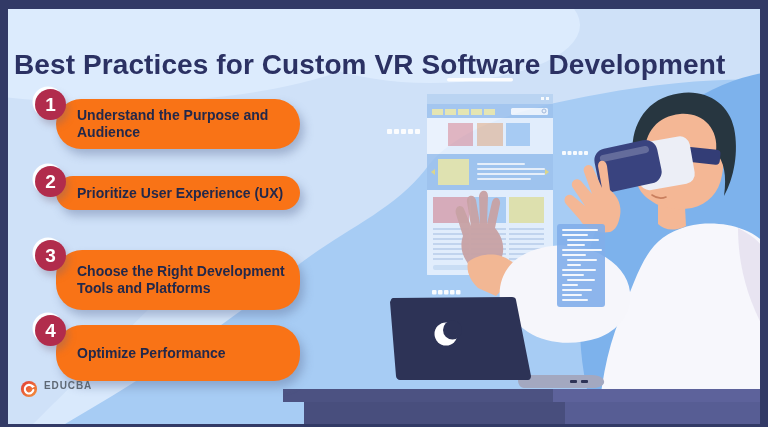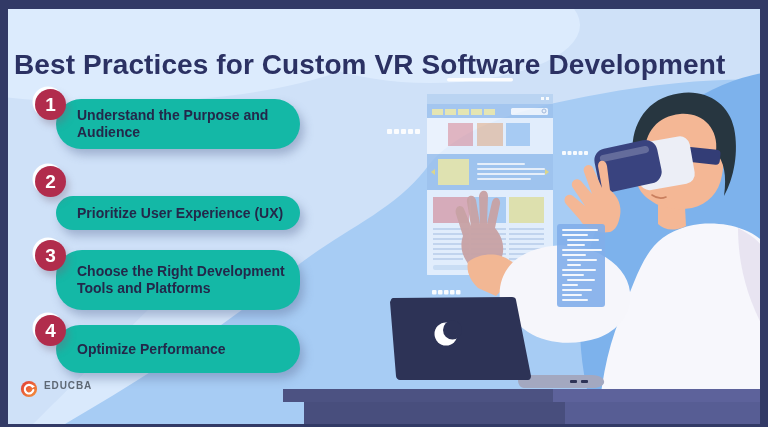--- a/index.html
+++ b/index.html
@@ -18,21 +18,21 @@
   .title{
     position:absolute;left:14px;top:17px;width:742px;z-index:30;
     font-size:28px;font-weight:bold;letter-spacing:.1px;color:#2b3163;
     white-space:nowrap;
     margin-top:32px;
   }
   
   .step{position:absolute;z-index:20;}
   .step .pill{
     position:absolute;left:21px;top:10px;width:215px;
-    background:#14b8a6;border-radius:26px;
+    background:#f97316;border-radius:26px;
     padding:0 8px 0 21px;display:flex;align-items:center;
     box-shadow:4px 6px 10px rgba(103,119,160,.45);
     font-size:14px;font-weight:bold;line-height:17px;color:#23284a;
   }
   .step .num{
     position:absolute;left:0;top:0;width:31px;height:31px;border-radius:50%;
     background:#b12c4c;color:#fff;font-size:19px;font-weight:bold;
     display:flex;align-items:center;justify-content:center;z-index:2;
     box-shadow:-2.5px -2.5px 0 rgba(255,255,255,.95),3px 5px 7px rgba(120,99,120,.35);
   }
@@ -213,33 +213,33 @@
   <div class="title">Best Practices for Custom VR Software Development</div>
 
   <div class="step" style="left:35px;top:89px;">
     <div class="num">1</div>
     <div class="pill" style="height:50px;">
       <span>Understand the Purpose and Audience</span>
     </div>
   </div>
   <div class="step" style="left:35px;top:166px;">
     <div class="num">2</div>
-    <div class="pill" style="height:34px;margin-top:20px;">
+    <div class="pill" style="height:34px;">
       <span>Prioritize User Experience (UX)</span>
     </div>
   </div>
   <div class="step" style="left:35px;top:240px;">
     <div class="num">3</div>
     <div class="pill" style="height:60px;">
       <span>Choose the Right Development Tools and Platforms</span>
     </div>
   </div>
   <div class="step" style="left:35px;top:315px;">
     <div class="num">4</div>
-    <div class="pill" style="height:48px;">
+    <div class="pill" style="height:56px;">
       <span>Optimize Performance</span>
     </div>
   </div>
 
   <div class="brand">
     <svg width="18" height="18" viewBox="-10 -10 20 20">
       <defs>
         <linearGradient id="eg" x1="0" y1="0" x2="1" y2="1">
           <stop offset="0" stop-color="#e23a36"></stop>
             <stop offset="1" stop-color="#f4953c"></stop>

